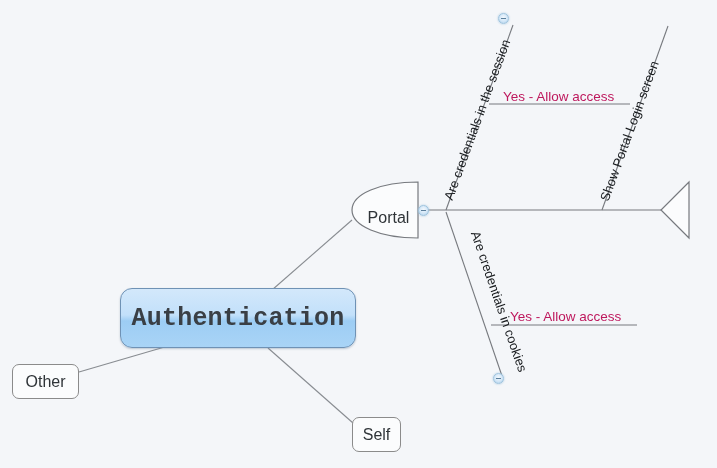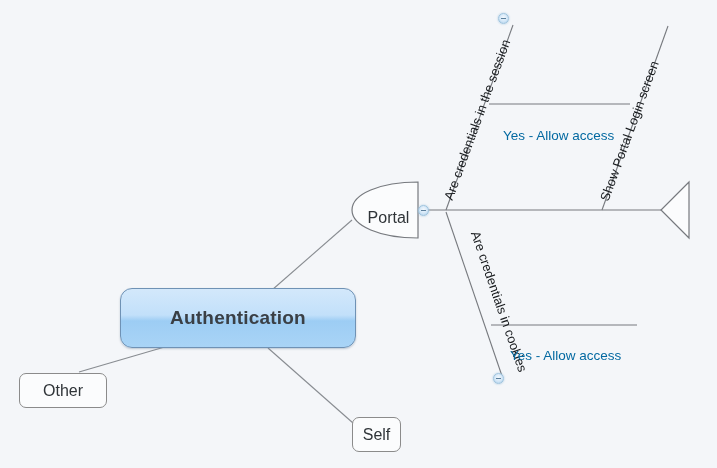--- a/index.html
+++ b/index.html
@@ -41,46 +41,46 @@
     box-sizing: border-box;
     border: 1px solid #6f92b5;
     border-radius: 12px;
     background: linear-gradient(to bottom, #d3e8fb 0%, #c2e0fa 45%, #9dcdf4 55%, #a9d4f6 100%);
     box-shadow: 0 1px 2px rgba(120,140,160,0.45);
     display: flex;
     align-items: center;
     justify-content: center;
   }
   .central-node .label {
-    font-size: 19px;
+    font-size: 25px;
     font-weight: bold;
     color: #3a3f45;
     letter-spacing: 0.2px;
     white-space: nowrap;
+    font-family: Liberation Mono, monospace;
   }
 
   
   .box-node {
     position: absolute;
     box-sizing: border-box;
     border: 1px solid #8b8b8b;
     border-radius: 7px;
     background: #fbfcfd;
     display: flex;
     align-items: center;
     justify-content: center;
     color: #2f3438;
     font-size: 16px;
   }
   #node-other {
     left: 12px;
-    top: 373px;
-    width: 88px;
+    top: 364px;
+    width: 67px;
     height: 35px;
-    margin-left: 7px;
   }
   #node-self {
     left: 352px;
     top: 417px;
     width: 49px;
     height: 35px;
     text-align: center;
   }
 
   
@@ -110,23 +110,22 @@
   .bone-label {
     position: absolute;
     font-size: 13px;
     color: #171a1d;
     white-space: nowrap;
     transform-origin: 0 0;
   }
   .flat-label {
     position: absolute;
     font-size: 13.5px;
-    color: #0369a1;
+    color: #be185d;
     white-space: nowrap;
-    margin-top: 39px;
   }
 
   
   .handle {
     position: absolute;
     width: 11px;
     height: 11px;
     border-radius: 50%;
     background: radial-gradient(circle at 50% 38%, #f2f8fd 0%, #d2e6f7 55%, #a9cde8 100%);
     border: 1px solid #9ec3de;

